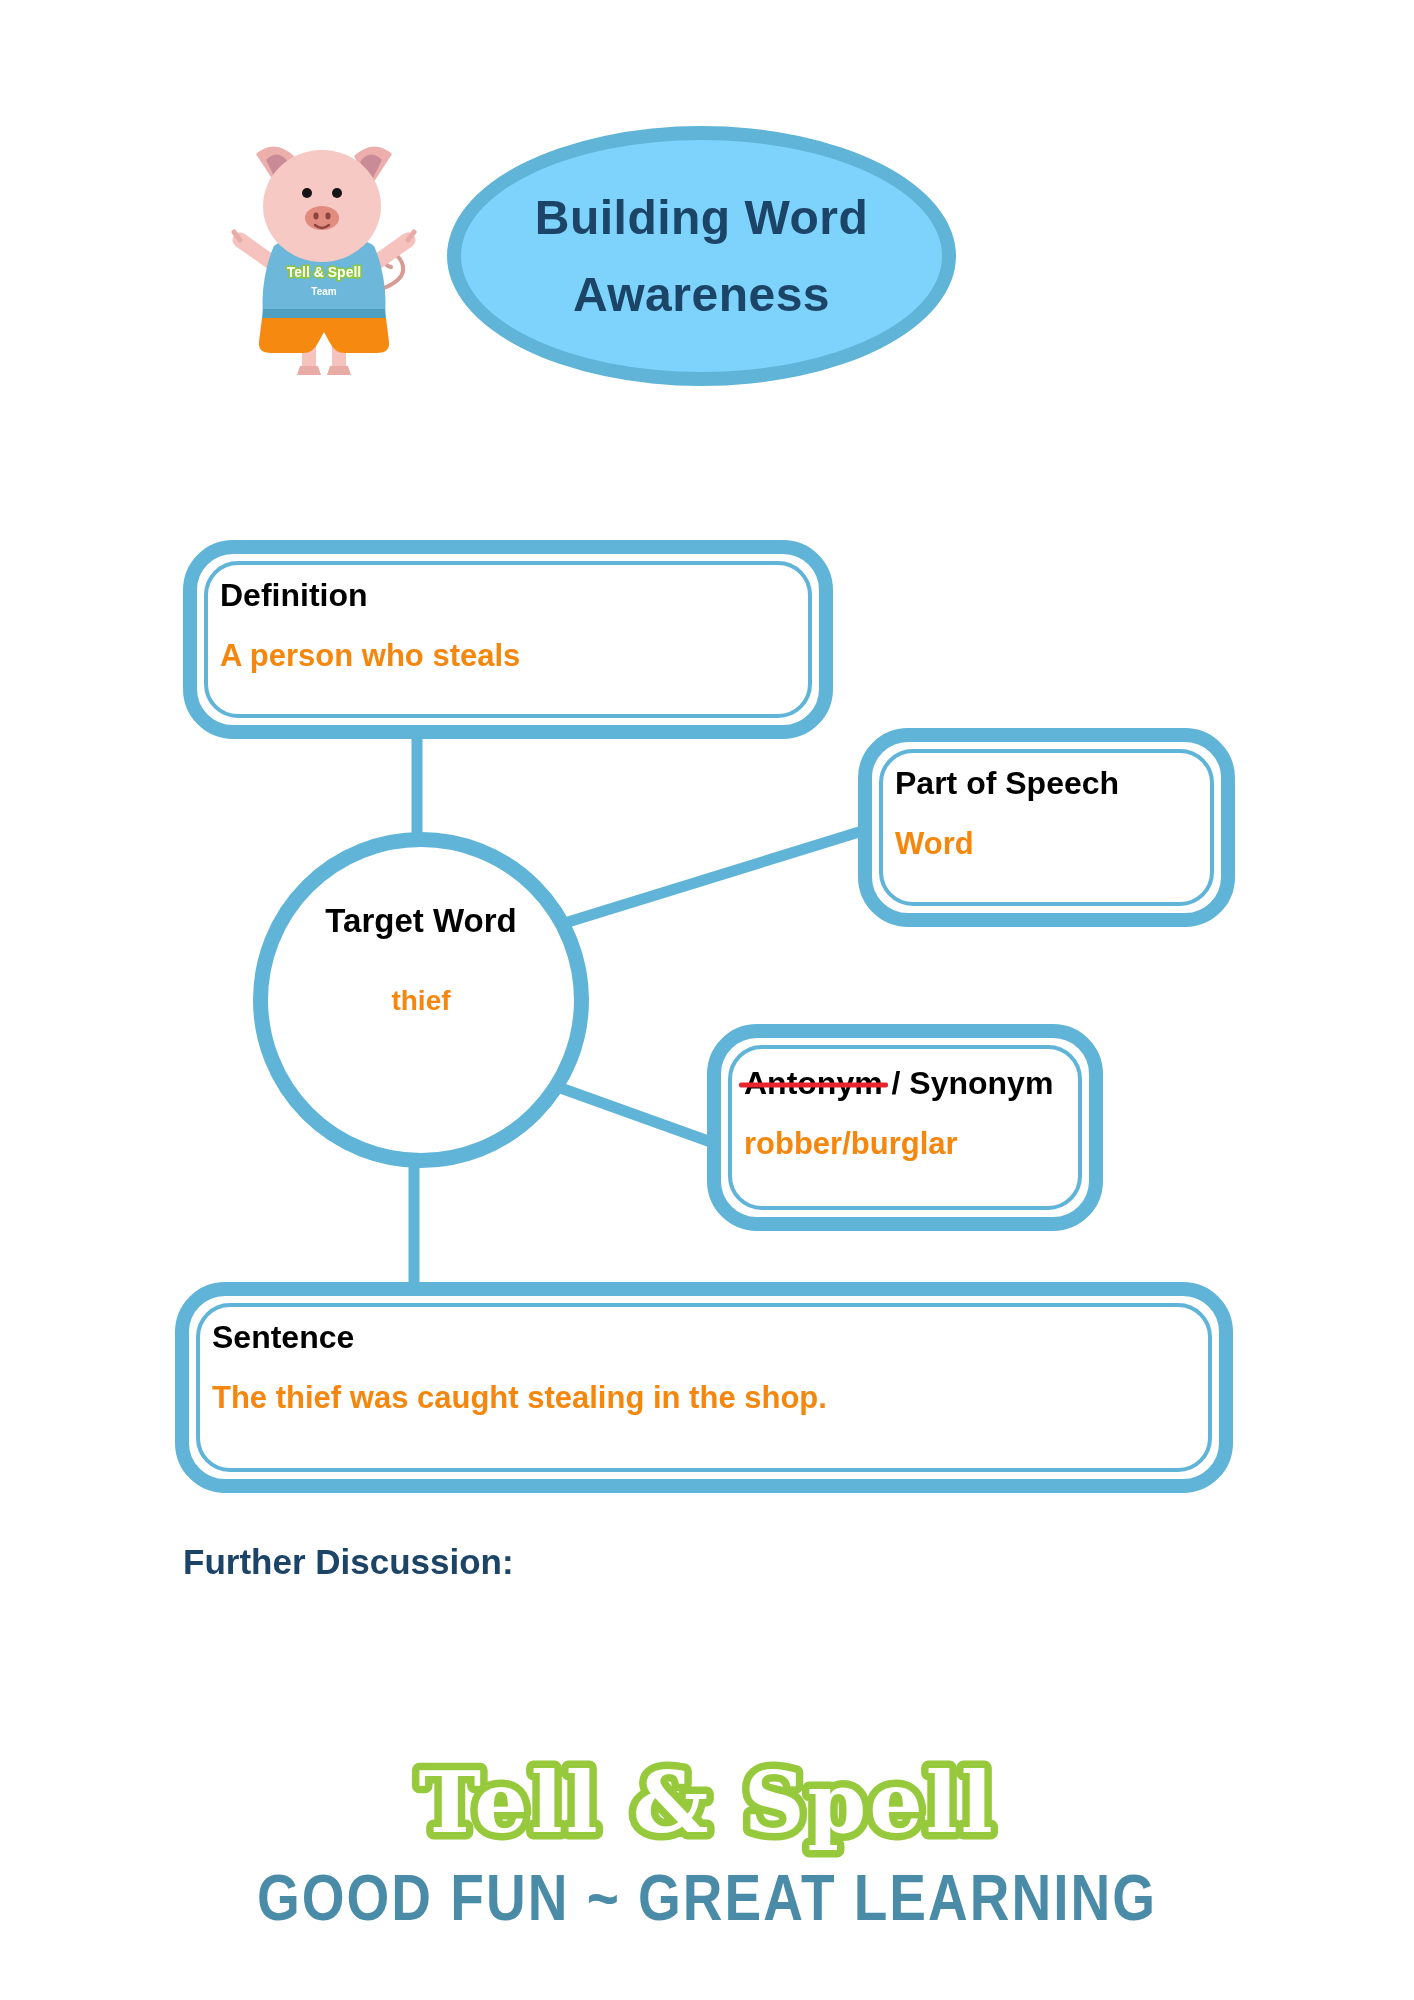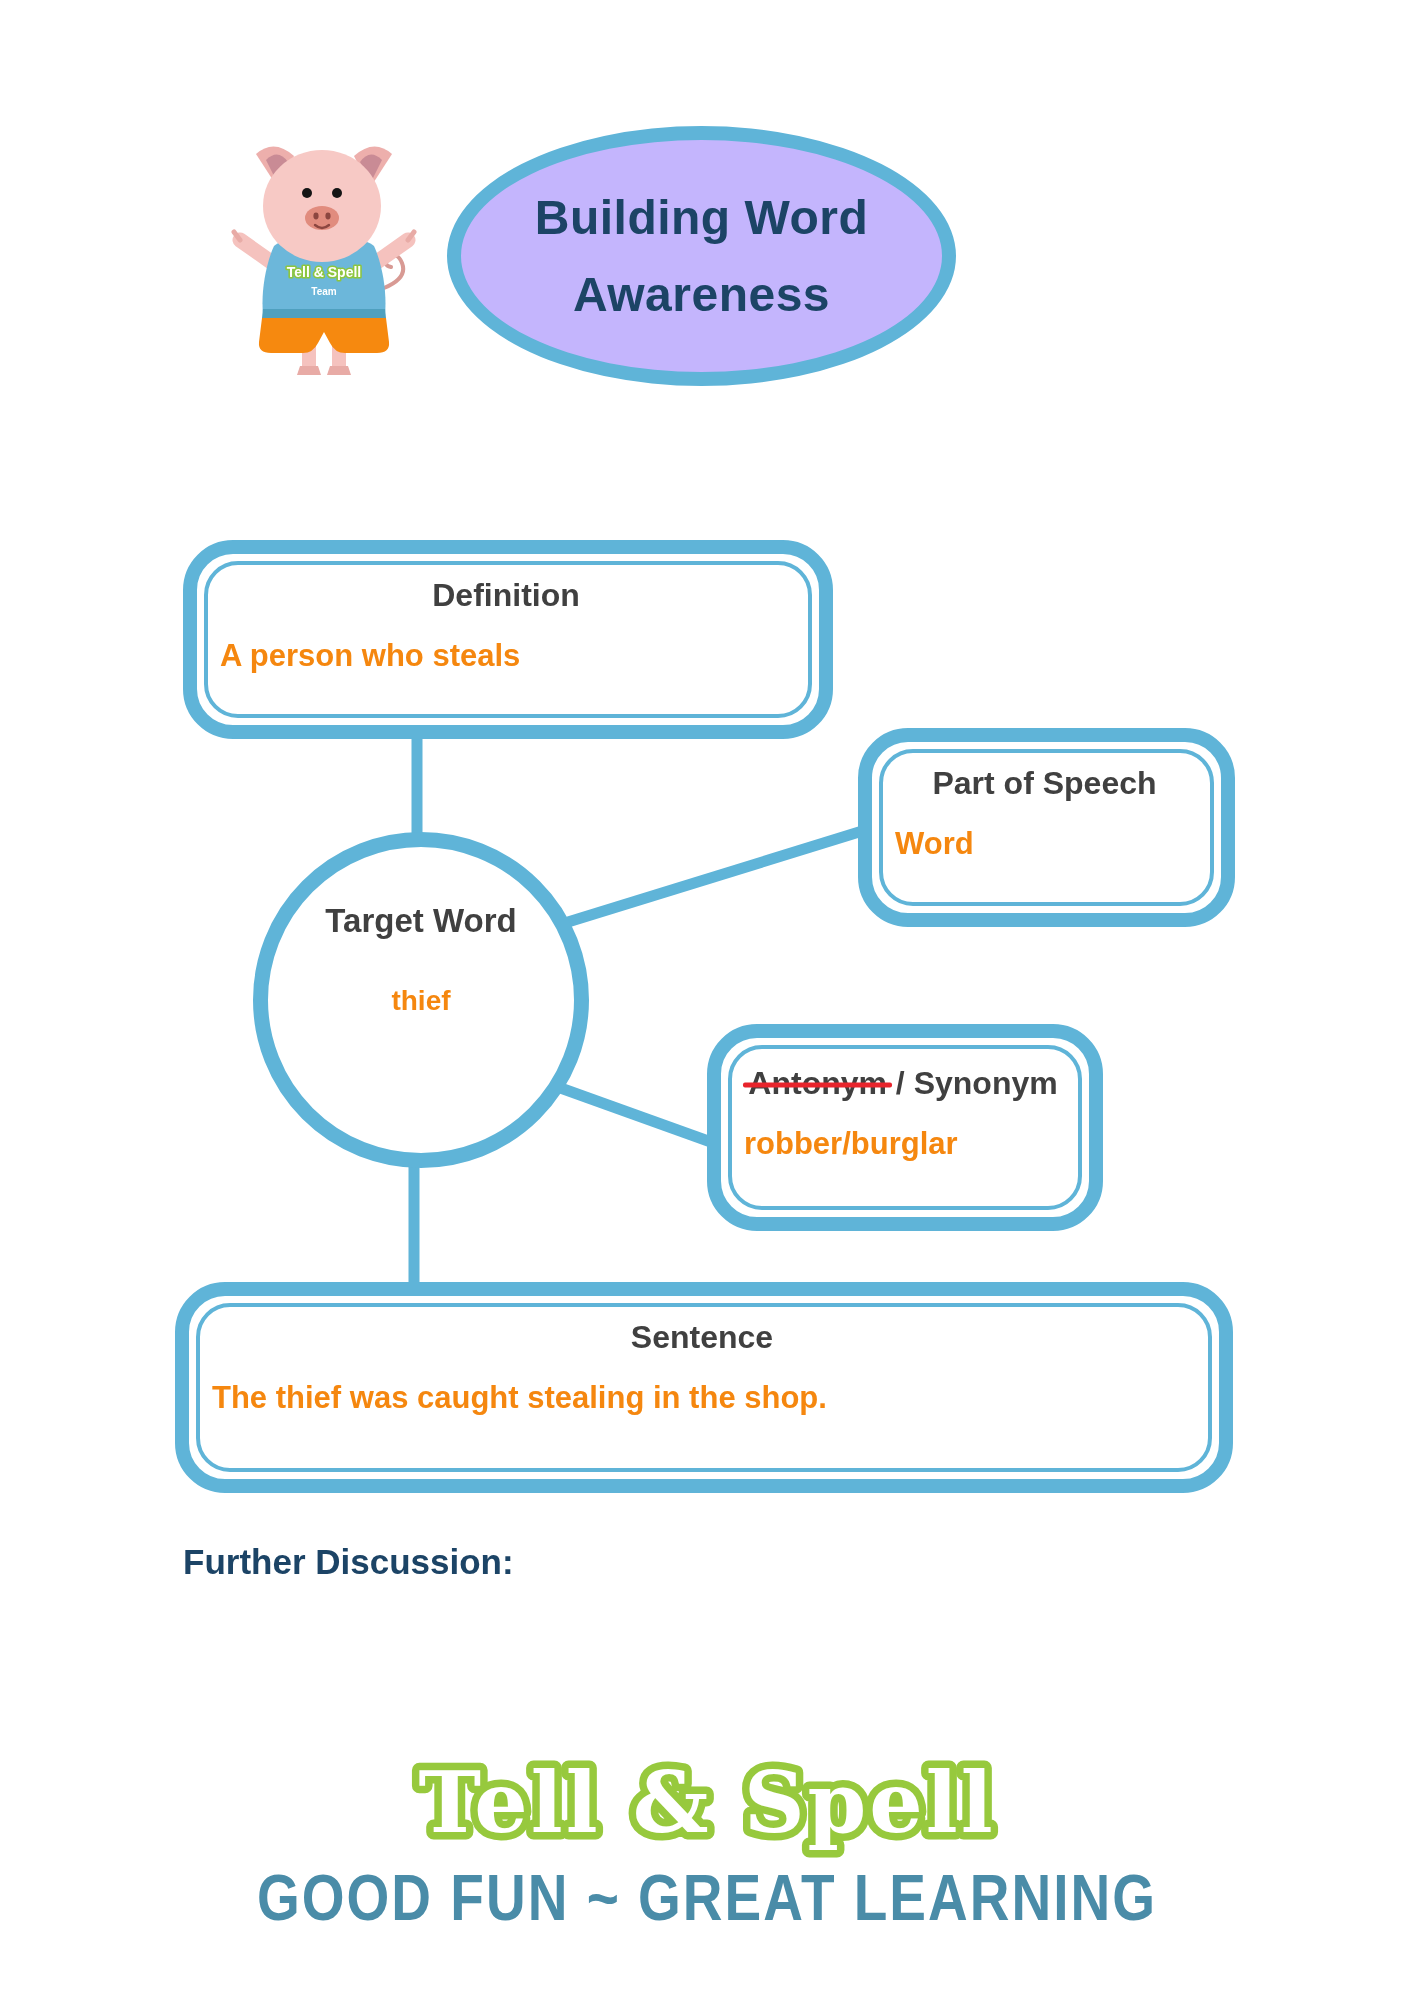--- a/index.html
+++ b/index.html
@@ -14,38 +14,38 @@
   
   svg.connectors { position:absolute; left:0; top:0; z-index:0; }
   svg.connectors line { stroke:#5FB4D8; stroke-width:11; }
 
   
   .mascot { position:absolute; left:228px; top:146px; width:192px; height:232px; z-index:2; }
 
   
   .title-oval {
     position:absolute; left:447px; top:126px; width:509px; height:260px;
-    border:14px solid #5FB4D8; border-radius:50%; background:#c4b5fd;
+    border:14px solid #5FB4D8; border-radius:50%; background:#7dd3fc;
     display:flex; align-items:center; justify-content:center; z-index:2;
   }
   .title-text {
     color:#1C4466; font-weight:bold; font-size:48px; line-height:77px;
     text-align:center; letter-spacing:0.5px;
   }
 
   
   .node {
     position:absolute; border:14px solid #5FB4D8; border-radius:50px;
     background:#fff; z-index:1;
   }
   .node-inner {
     position:absolute; inset:7px; border:4px solid #5FB4D8; border-radius:34px;
     padding:12px 16px 0 12px;
   }
-  .node-label { color:#404040; font-weight:bold; font-size:32px; line-height:1.18;text-align:center; }
+  .node-label { color:#000000; font-weight:bold; font-size:32px; line-height:1.18; }
   .node-value { color:#F5870F; font-weight:bold; font-size:31px; line-height:1.18; margin-top:23px; }
 
   .box-definition { left:183px; top:540px; width:650px; height:199px; }
   .box-pos        { left:858px; top:728px; width:377px; height:199px; }
   .box-ant        { left:707px; top:1024px; width:396px; height:207px; }
   .box-sentence   { left:175px; top:1282px; width:1058px; height:211px; }
   .box-ant .node-inner { padding-top:16px; }
 
   .struck { position:relative; display:inline-block; }
   .struck::after {

